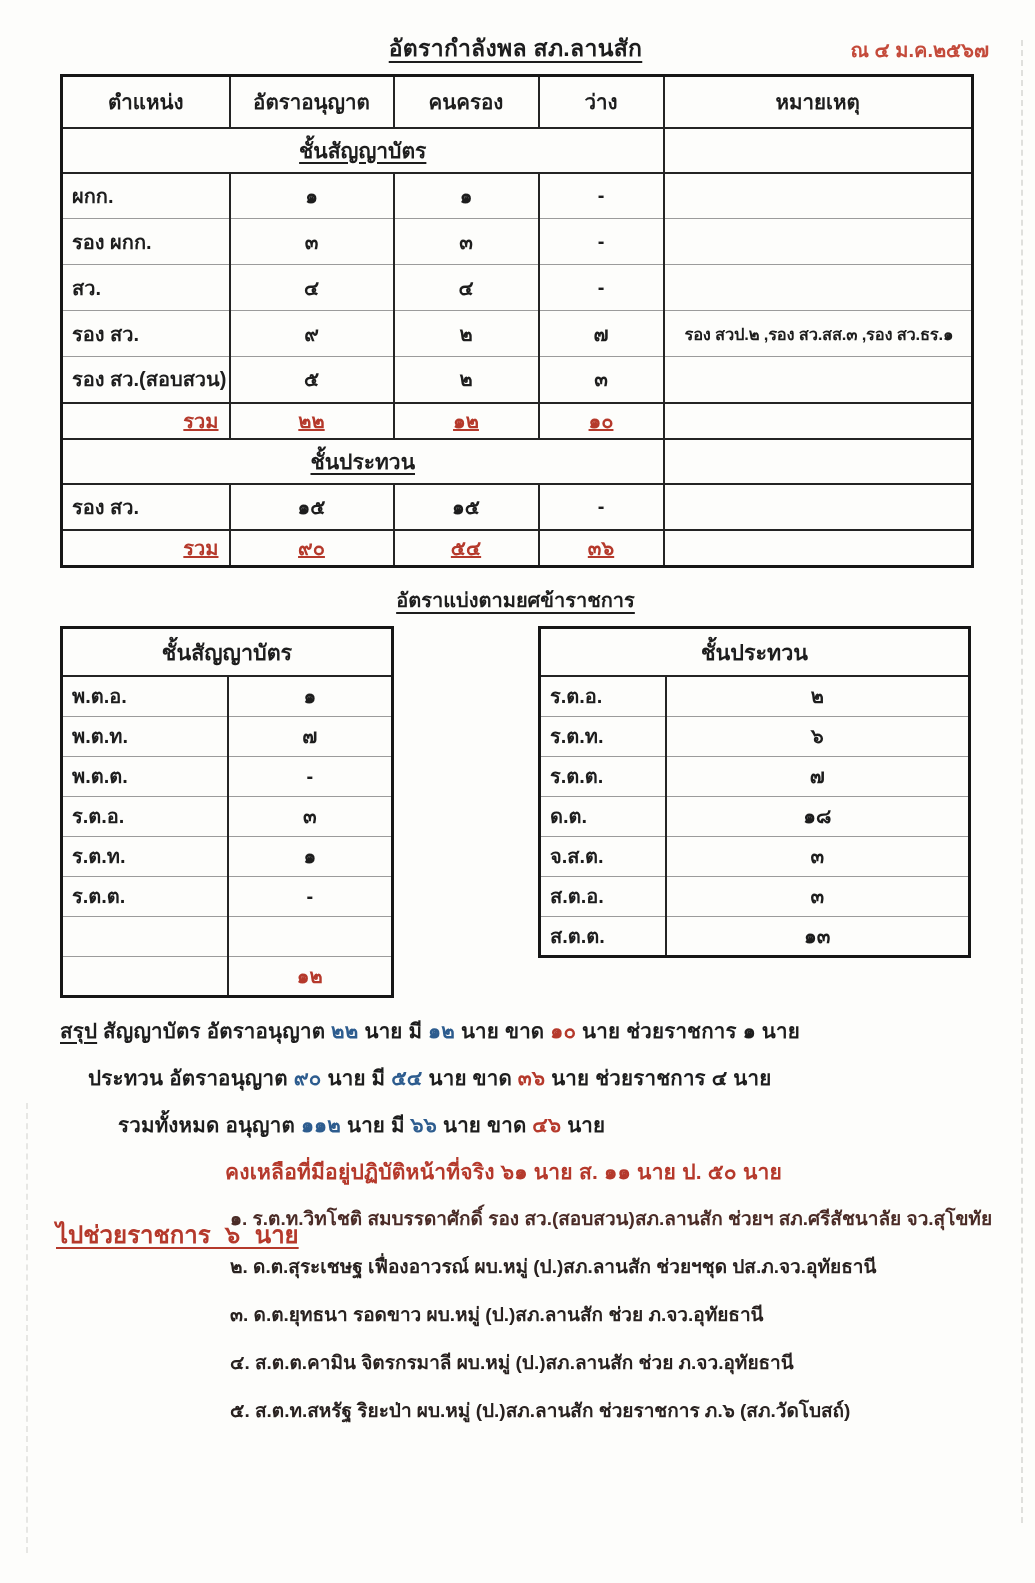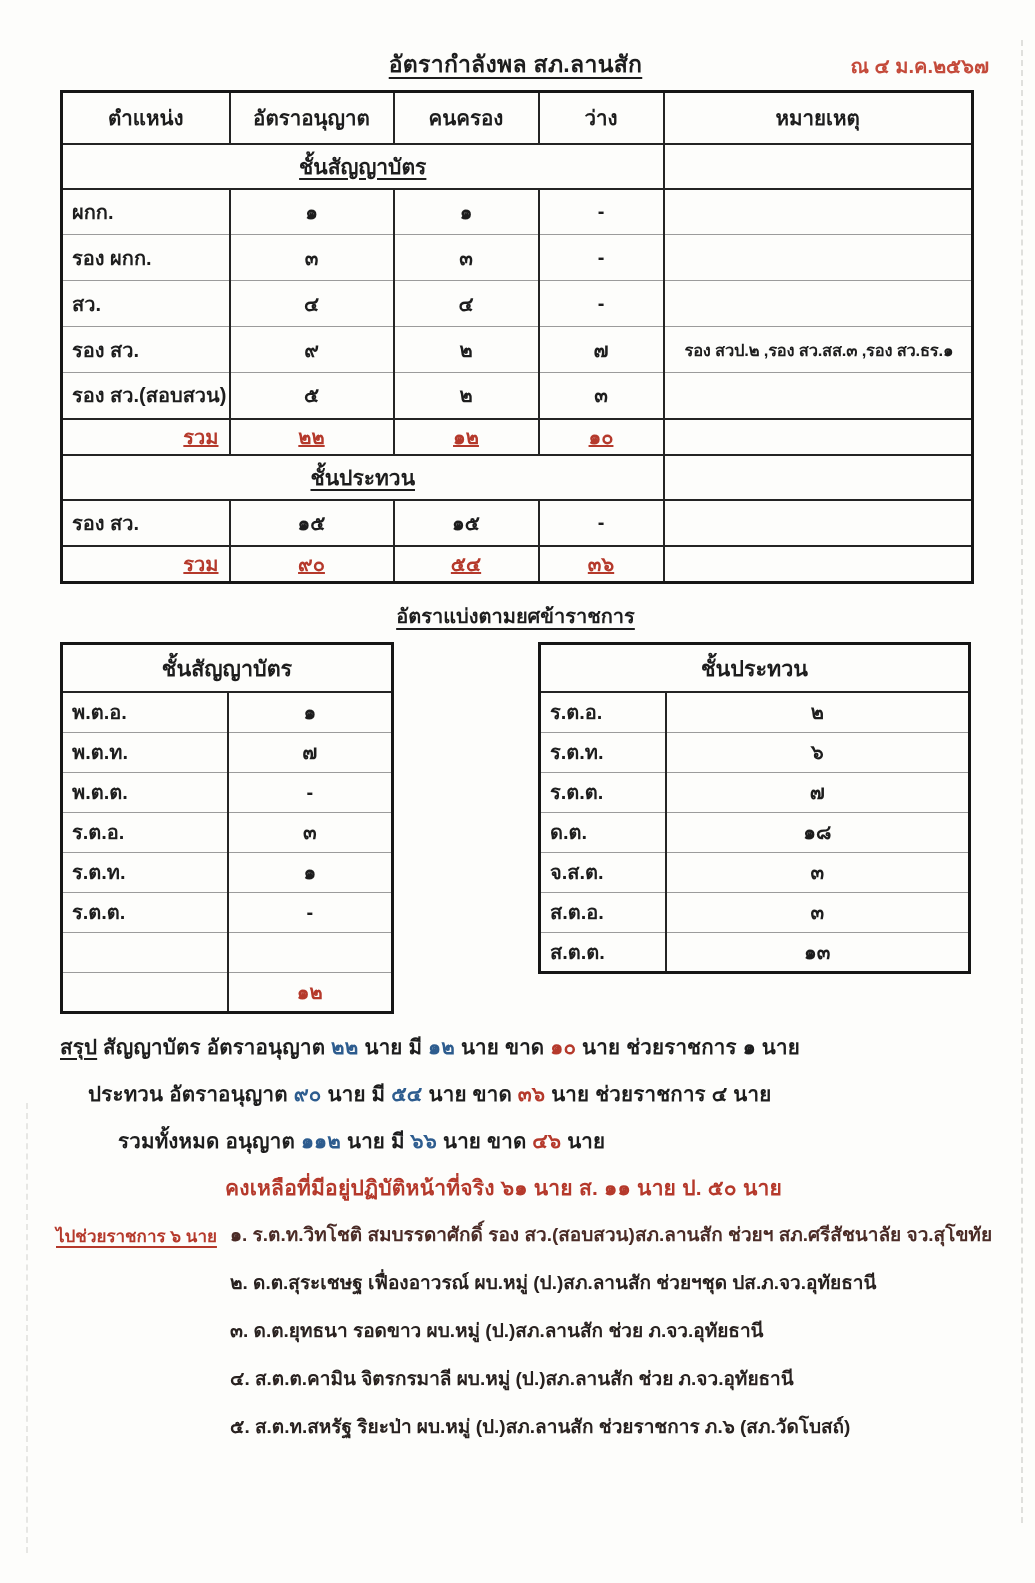--- a/index.html
+++ b/index.html
@@ -14,21 +14,21 @@
   }
   
   .scan-edge-right{position:absolute;top:40px;right:12px;bottom:60px;width:0;
     border-right:2px dashed #c9c9c6;opacity:.55;}
   .scan-edge-left{position:absolute;left:26px;bottom:30px;height:450px;width:0;
     border-left:2px dashed #d2d2cf;opacity:.5;}
 
   
   .title-row{position:relative;height:42px;margin-bottom:2px;}
   .page-title{
-    margin:16px;text-align:center;font-size:23px;font-weight:bold;letter-spacing:.3px;
+    margin:0;text-align:center;font-size:23px;font-weight:bold;letter-spacing:.3px;
     text-decoration:underline;text-underline-offset:5px;text-decoration-thickness:2px;
   }
   .date-note{position:absolute;top:4px;right:-18px;color:#c44a3a;font-size:20px;font-weight:bold;}
 
   
   table{border-collapse:collapse;table-layout:fixed;}
   td{font-weight:bold;font-size:20px;color:var(--ink);overflow:hidden;white-space:nowrap;}
   .c{text-align:center;}
   .l{text-align:left;padding-left:9px;}
   .r{text-align:right;padding-right:10px;}
@@ -72,22 +72,22 @@
   .seg-blue{color:var(--blue);}
   .seg-red{color:var(--red);}
 
   .remaining-line{
     margin:8px 0 18px 165px;color:var(--red);font-size:21px;font-weight:bold;letter-spacing:.2px;
   }
 
   
   .seconded-row{position:relative;}
   .seconded-label{
-    position:absolute;left:-4px;top:0;color:var(--red);font-size:17px;font-weight:bold;
-    text-decoration:underline;text-underline-offset:4px;text-decoration-thickness:2px;white-space:nowrap;
+    position:absolute;left:-4px;top:9px;color:var(--red);font-size:24px;font-weight:bold;
+    text-decoration:underline;text-underline-offset:4px;text-decoration-thickness:2px;white-space:nowrap;font-family:Liberation Mono, monospace;
   }
   .seconded-items{margin-left:170px;}
   .seconded-item{font-size:19px;font-weight:bold;line-height:26px;margin-bottom:22px;white-space:nowrap;}
   .tone-maroon{color:var(--maroon);}
   .tone-ink{color:#28211f;}
 </style>
 </head>
 <body>
 
 <div class="page">

